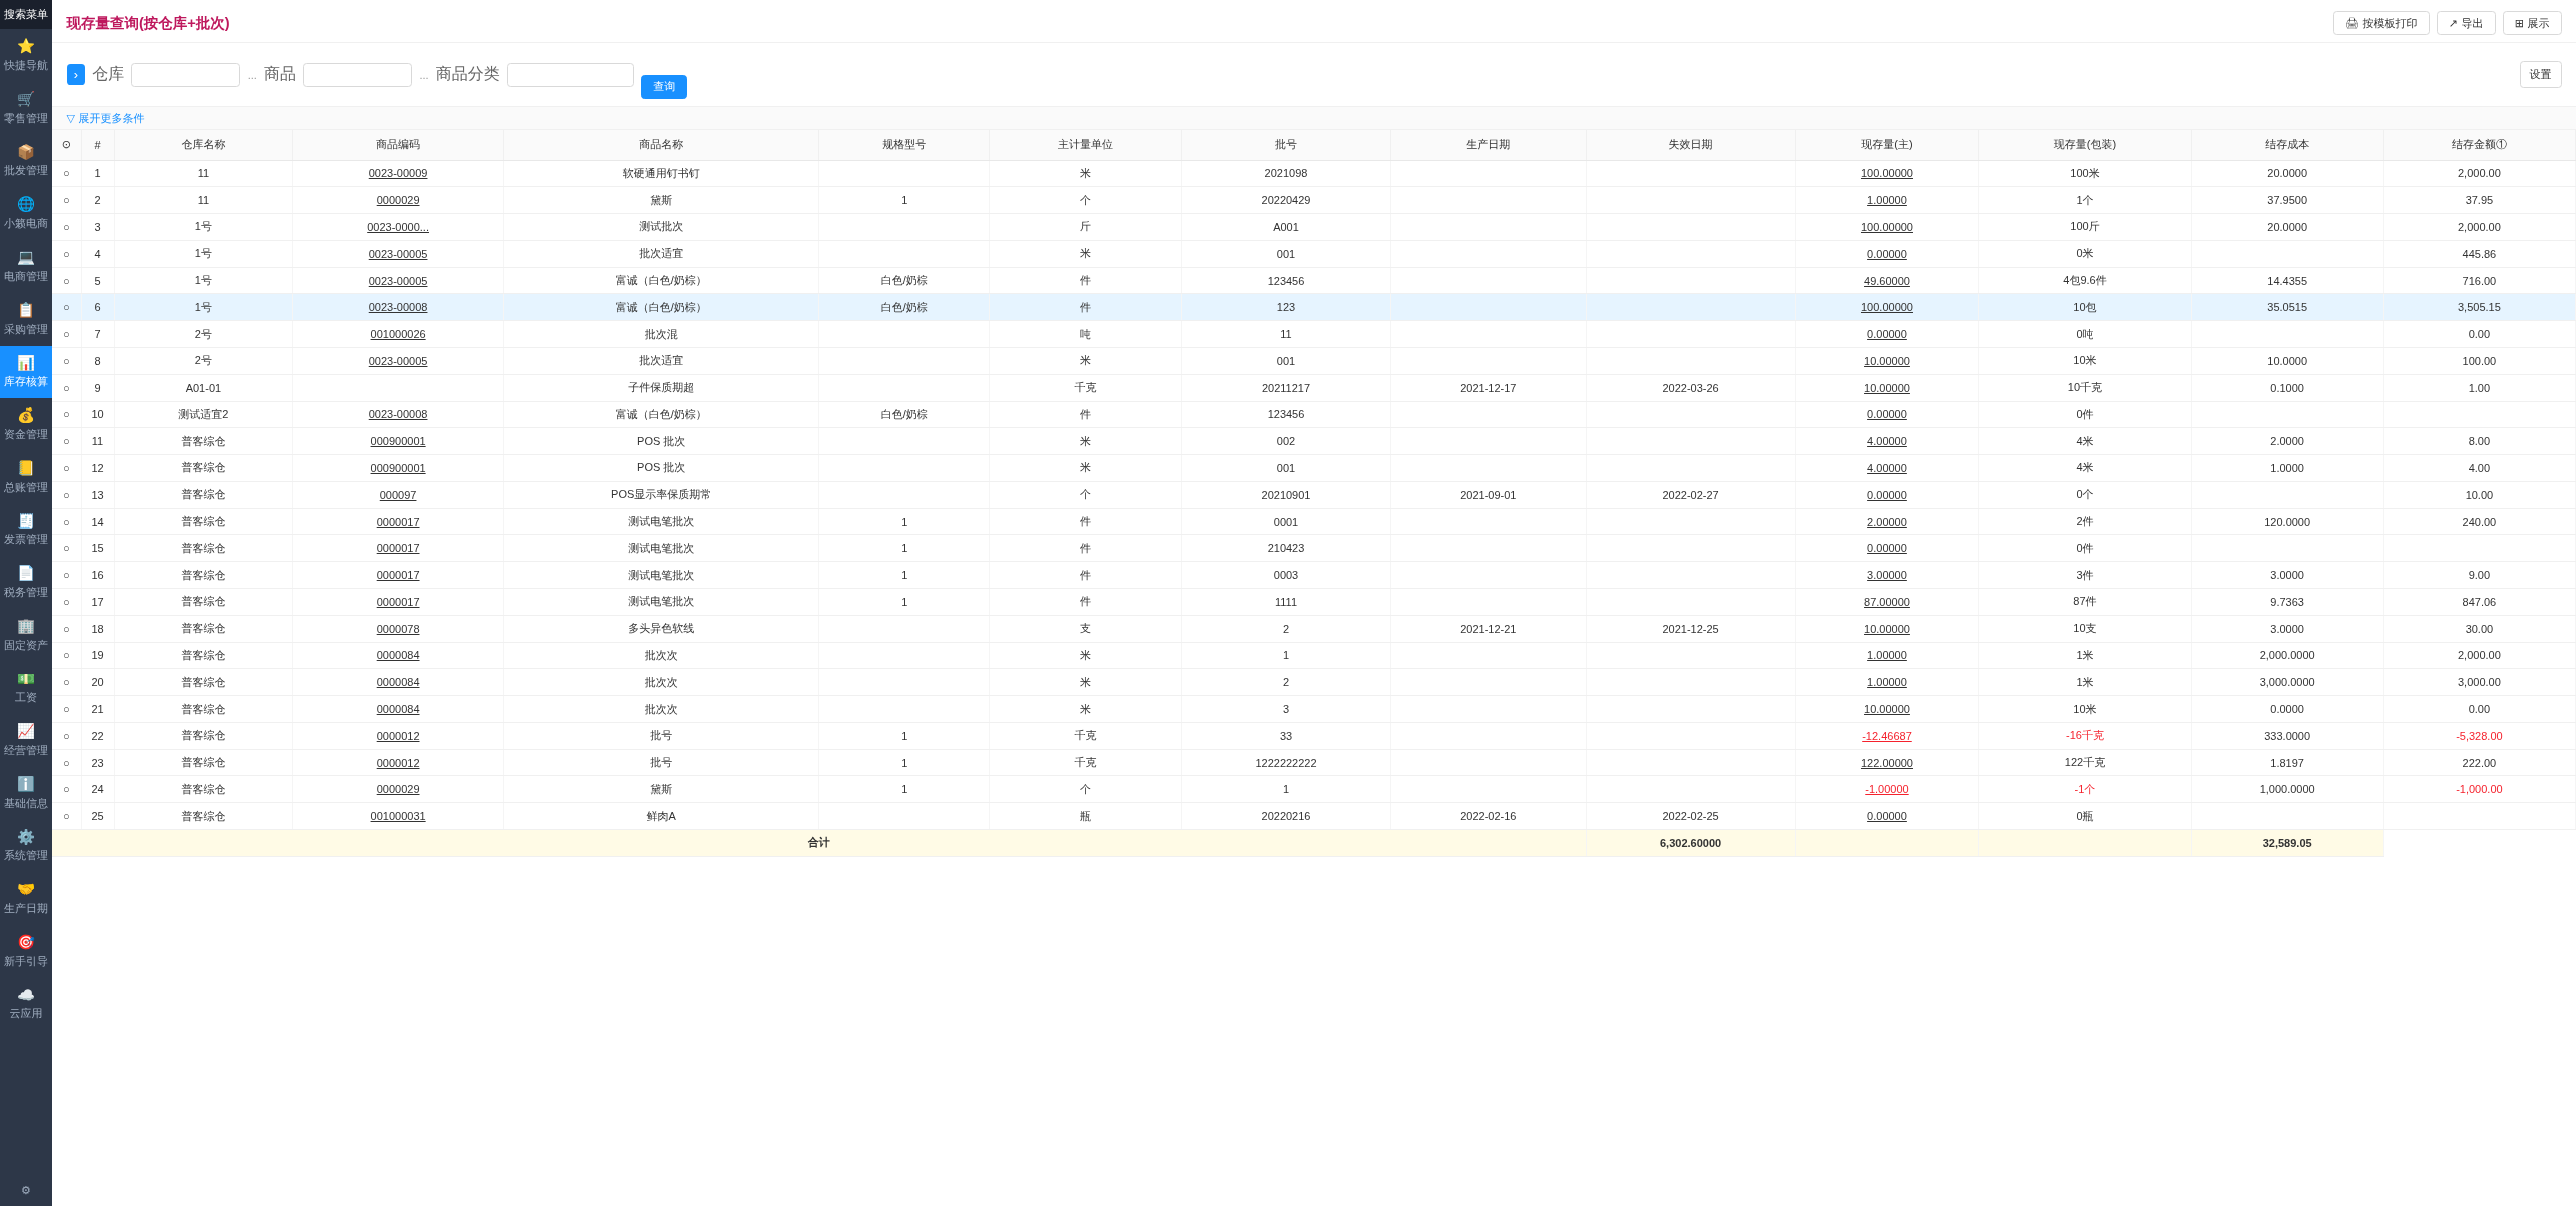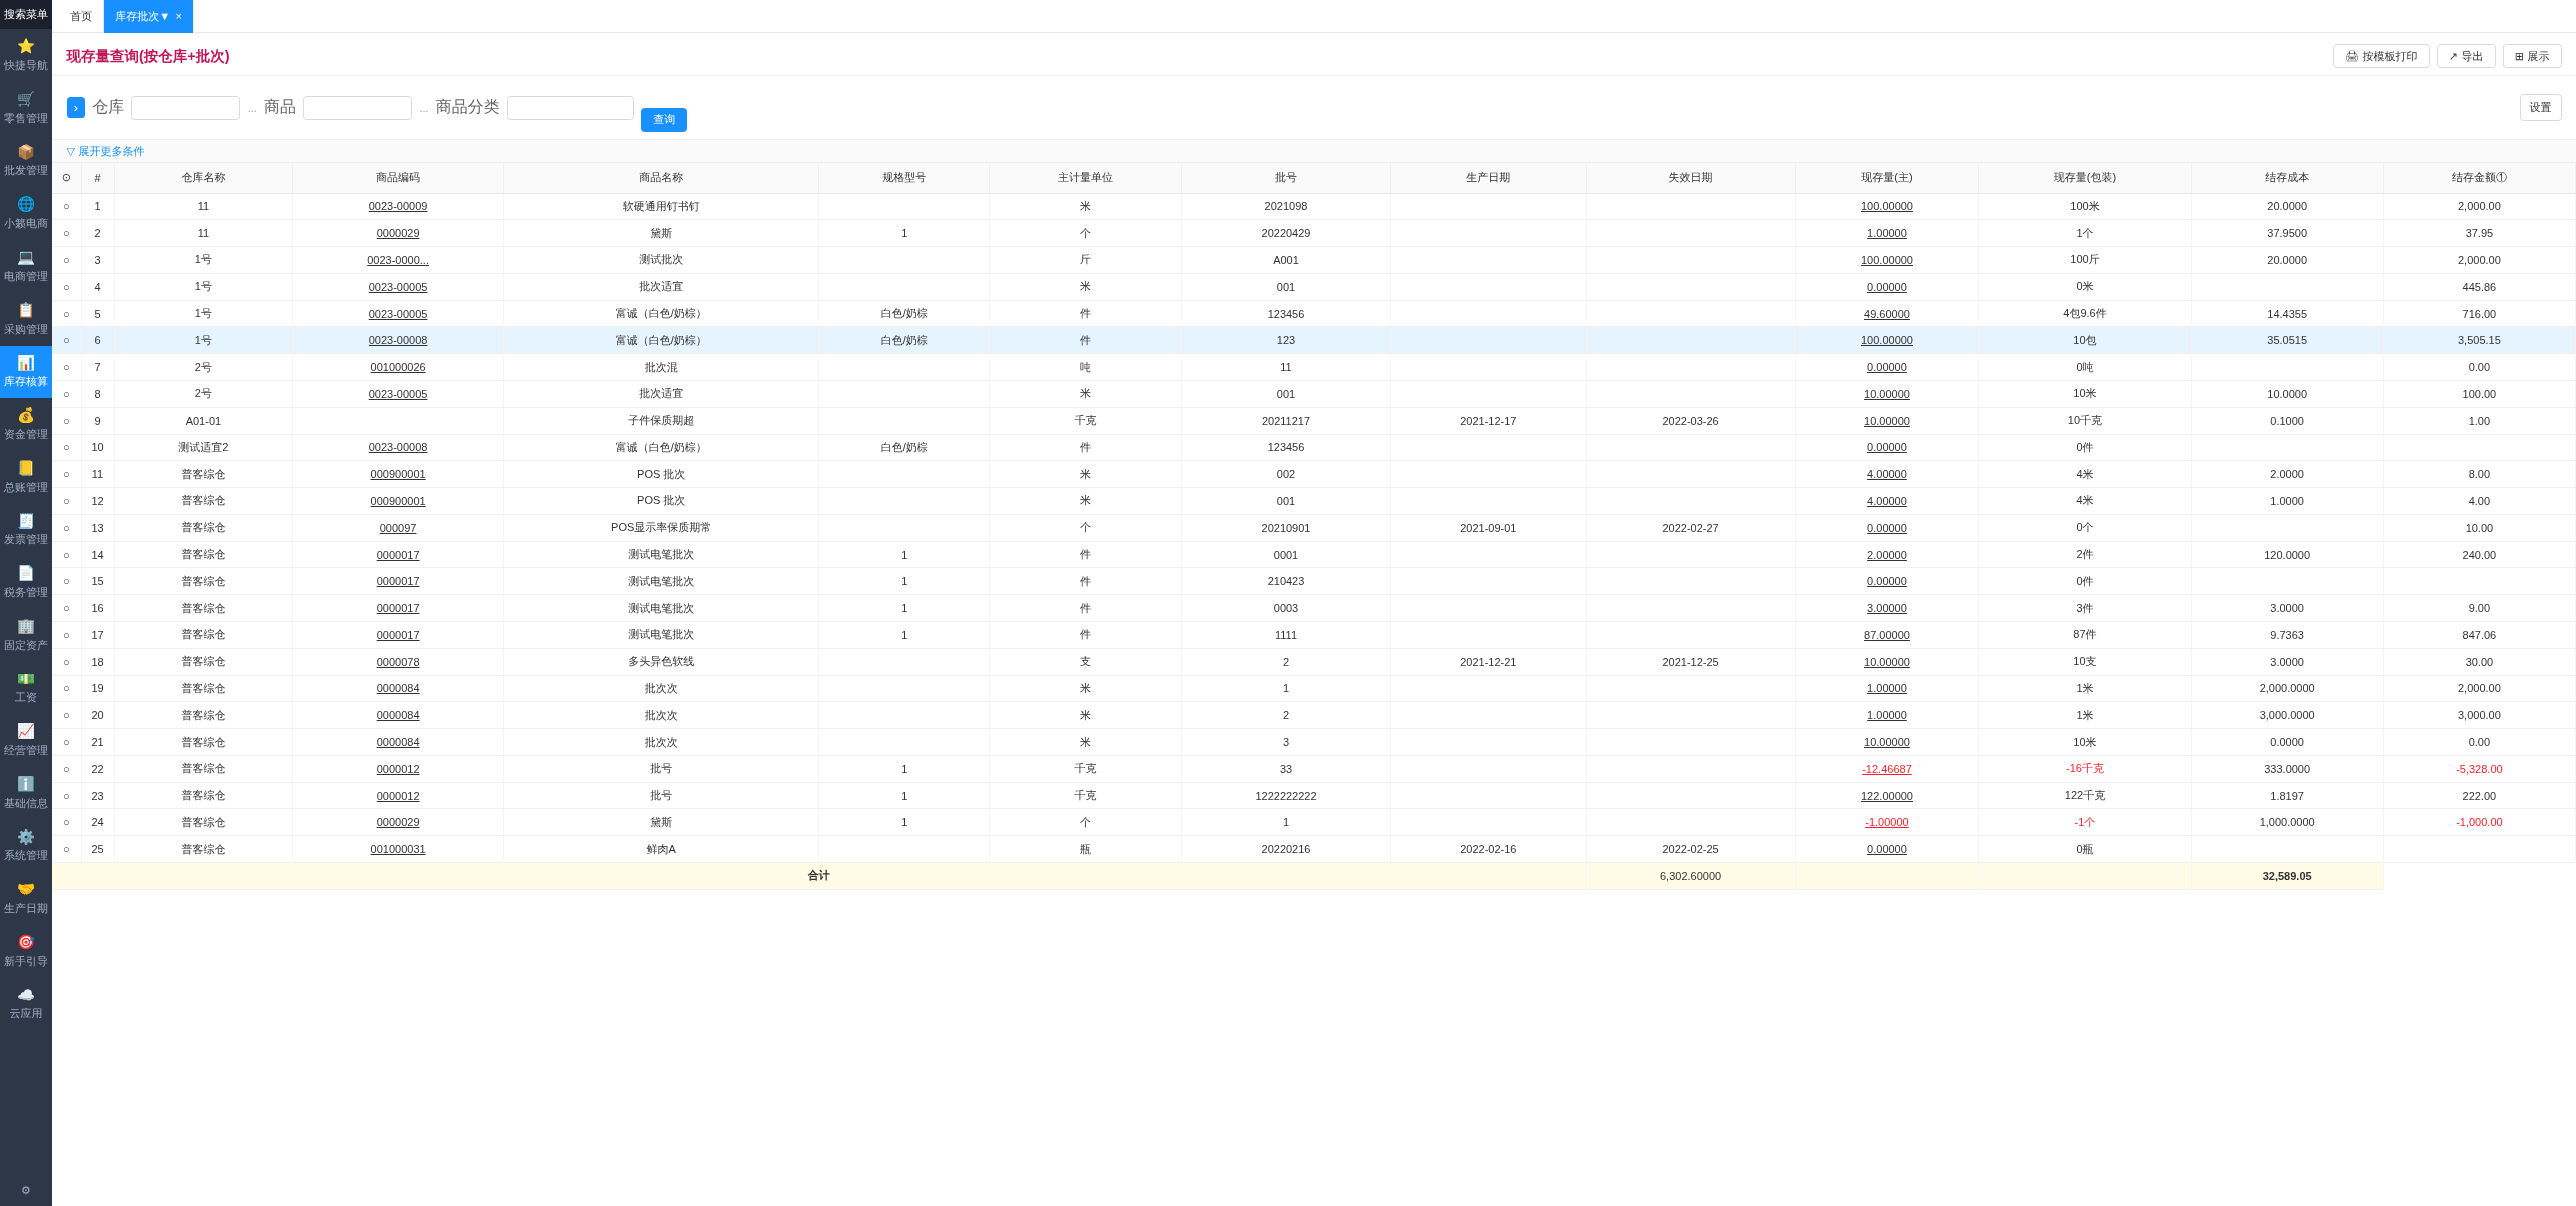--- a/index.html
+++ b/index.html
@@ -329,29 +329,20 @@
         <span>云应用</span>
       </div>
     </div>
   <div class="sidebar-settings">
     <span>⚙</span>
   </div>
 </div>
 
 <div class="main-area">
 
-  <div class="tab-bar">
-    <div class="tab-item">
-      <span>首页</span>
-    </div>
-    <div class="tab-item active">
-      <span>库存批次▼</span>
-      <span class="tab-close">×</span>
-    </div>
-  </div>
 
   <div class="content-area">
 
     <div class="page-header">
       <div class="page-title">现存量查询(按仓库+批次)</div>
       <div class="header-actions">
         <button class="btn">
           <span>🖨</span>
           <span>按模板打印</span>
         </button>
@@ -805,21 +796,21 @@
     <td>2022-02-25</td>
     <td><span class="underline">0.00000</span></td>
     <td>0瓶</td>
     <td></td>
     <td></td>
   </tr>
           </tbody>
         <tfoot>
           <tr class="footer-row">
             <td colspan="9" style="">合计</td>
-            <td style="font-weight:normal;">6,302.60000</td>
+            <td style="font-weight:bold;">6,302.60000</td>
             <td></td>
             <td></td>
             <td style="font-weight:bold;">32,589.05</td>
           </tr>
         </tfoot>
       </table>
     </div>
   </div>
 </div>
 

